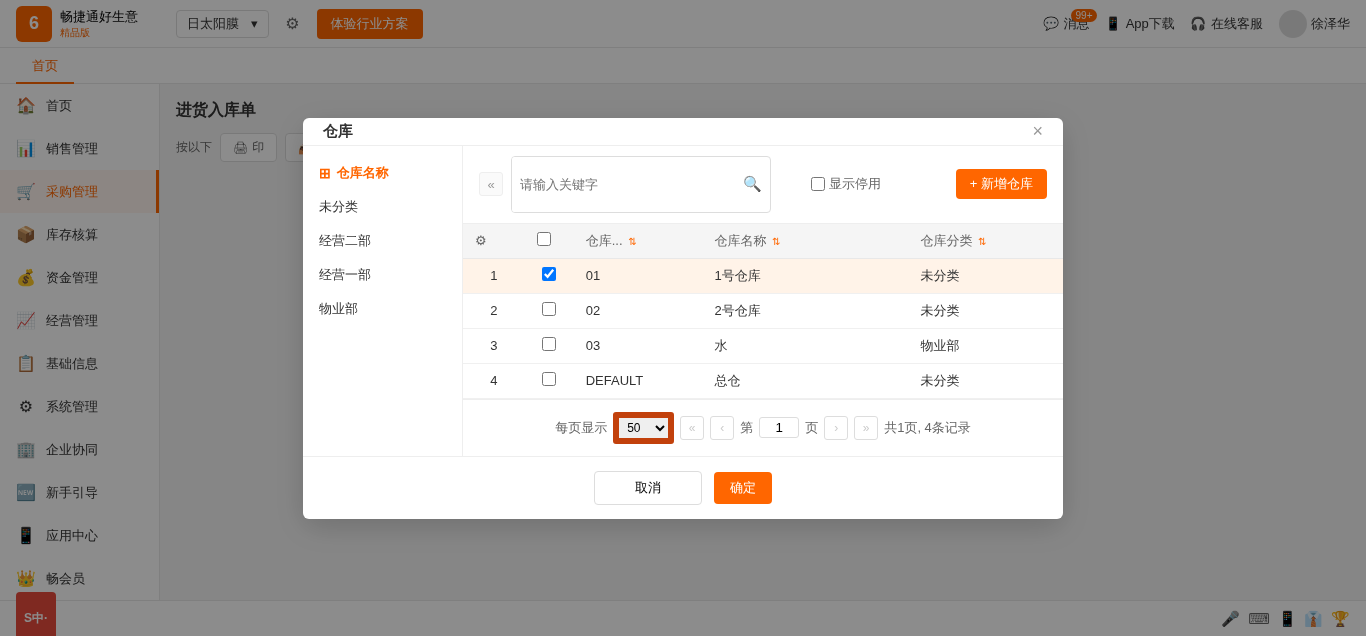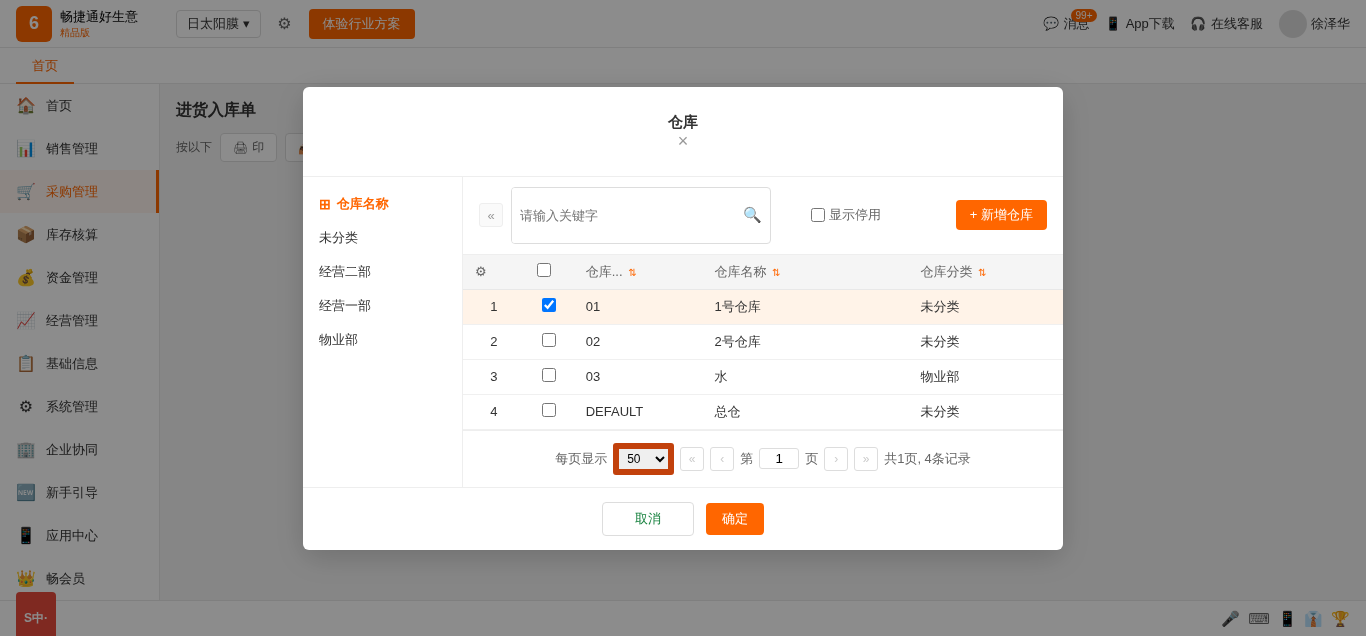--- a/index.html
+++ b/index.html
@@ -30,21 +30,21 @@
       color: #fff; font-weight: bold; font-size: 18px;
     }
     .logo-sub { font-size: 10px; color: #f60; }
     .header-mid {
       flex: 1;
       display: flex;
       align-items: center;
       gap: 8px;
     }
     .store-selector {
-      display: flex; align-items: center; gap: 4px;
+      display: flex; align-items: center; gap: 12px;
       border: 1px solid #ddd; border-radius: 4px; padding: 4px 10px;
       cursor: pointer; color: #333; font-size: 13px;
     }
     .gear-btn {
       width: 32px; height: 32px; border-radius: 50%;
       display: flex; align-items: center; justify-content: center;
       cursor: pointer; color: #666; font-size: 16px;
     }
     .trial-btn {
       background: #f60; color: #fff; border: none; border-radius: 4px;
@@ -127,23 +127,22 @@
       background: #fff;
       border-radius: 6px;
       width: 760px;
       max-height: 560px;
       display: flex;
       flex-direction: column;
       box-shadow: 0 8px 32px rgba(0,0,0,0.18);
     }
     .modal-header {
       display: flex; align-items: center; justify-content: space-between;
-      padding: 26px 20px;
+      padding: 4px 20px;
       border-bottom: 1px solid #eee;
-      flex-direction: column;
     }
     .modal-title { font-size: 15px; font-weight: bold; color: #333; }
     .modal-close {
       cursor: pointer; color: #999; font-size: 18px; line-height: 1;
     }
     .modal-body {
       display: flex; flex: 1; overflow: hidden;
     }
     .modal-sidebar {
       width: 160px;
@@ -224,21 +223,21 @@
     .page-input {
       width: 40px; text-align: center; border: 1px solid #ddd; border-radius: 3px; padding: 2px 4px;
     }
     
     .modal-footer {
       display: flex; align-items: center; justify-content: center;
       gap: 12px; padding: 14px 20px; border-top: 1px solid #eee;
     }
     .cancel-btn {
       border: 1px solid #ddd; background: #fff; border-radius: 4px;
-      padding: 7px 32px; cursor: pointer; font-size: 13px; color: #15803d;
+      padding: 7px 40px; cursor: pointer; font-size: 13px; color: #000000;
     }
     .confirm-btn {
       background: #f60; color: #fff; border: none; border-radius: 4px;
       padding: 7px 16px; cursor: pointer; font-size: 13px;
     }
     
     .bottom-bar {
       position: fixed; bottom: 0; left: 0; right: 0; height: 36px;
       background: #fff; border-top: 1px solid #e8e8e8;
       display: flex; align-items: center; justify-content: space-between;

